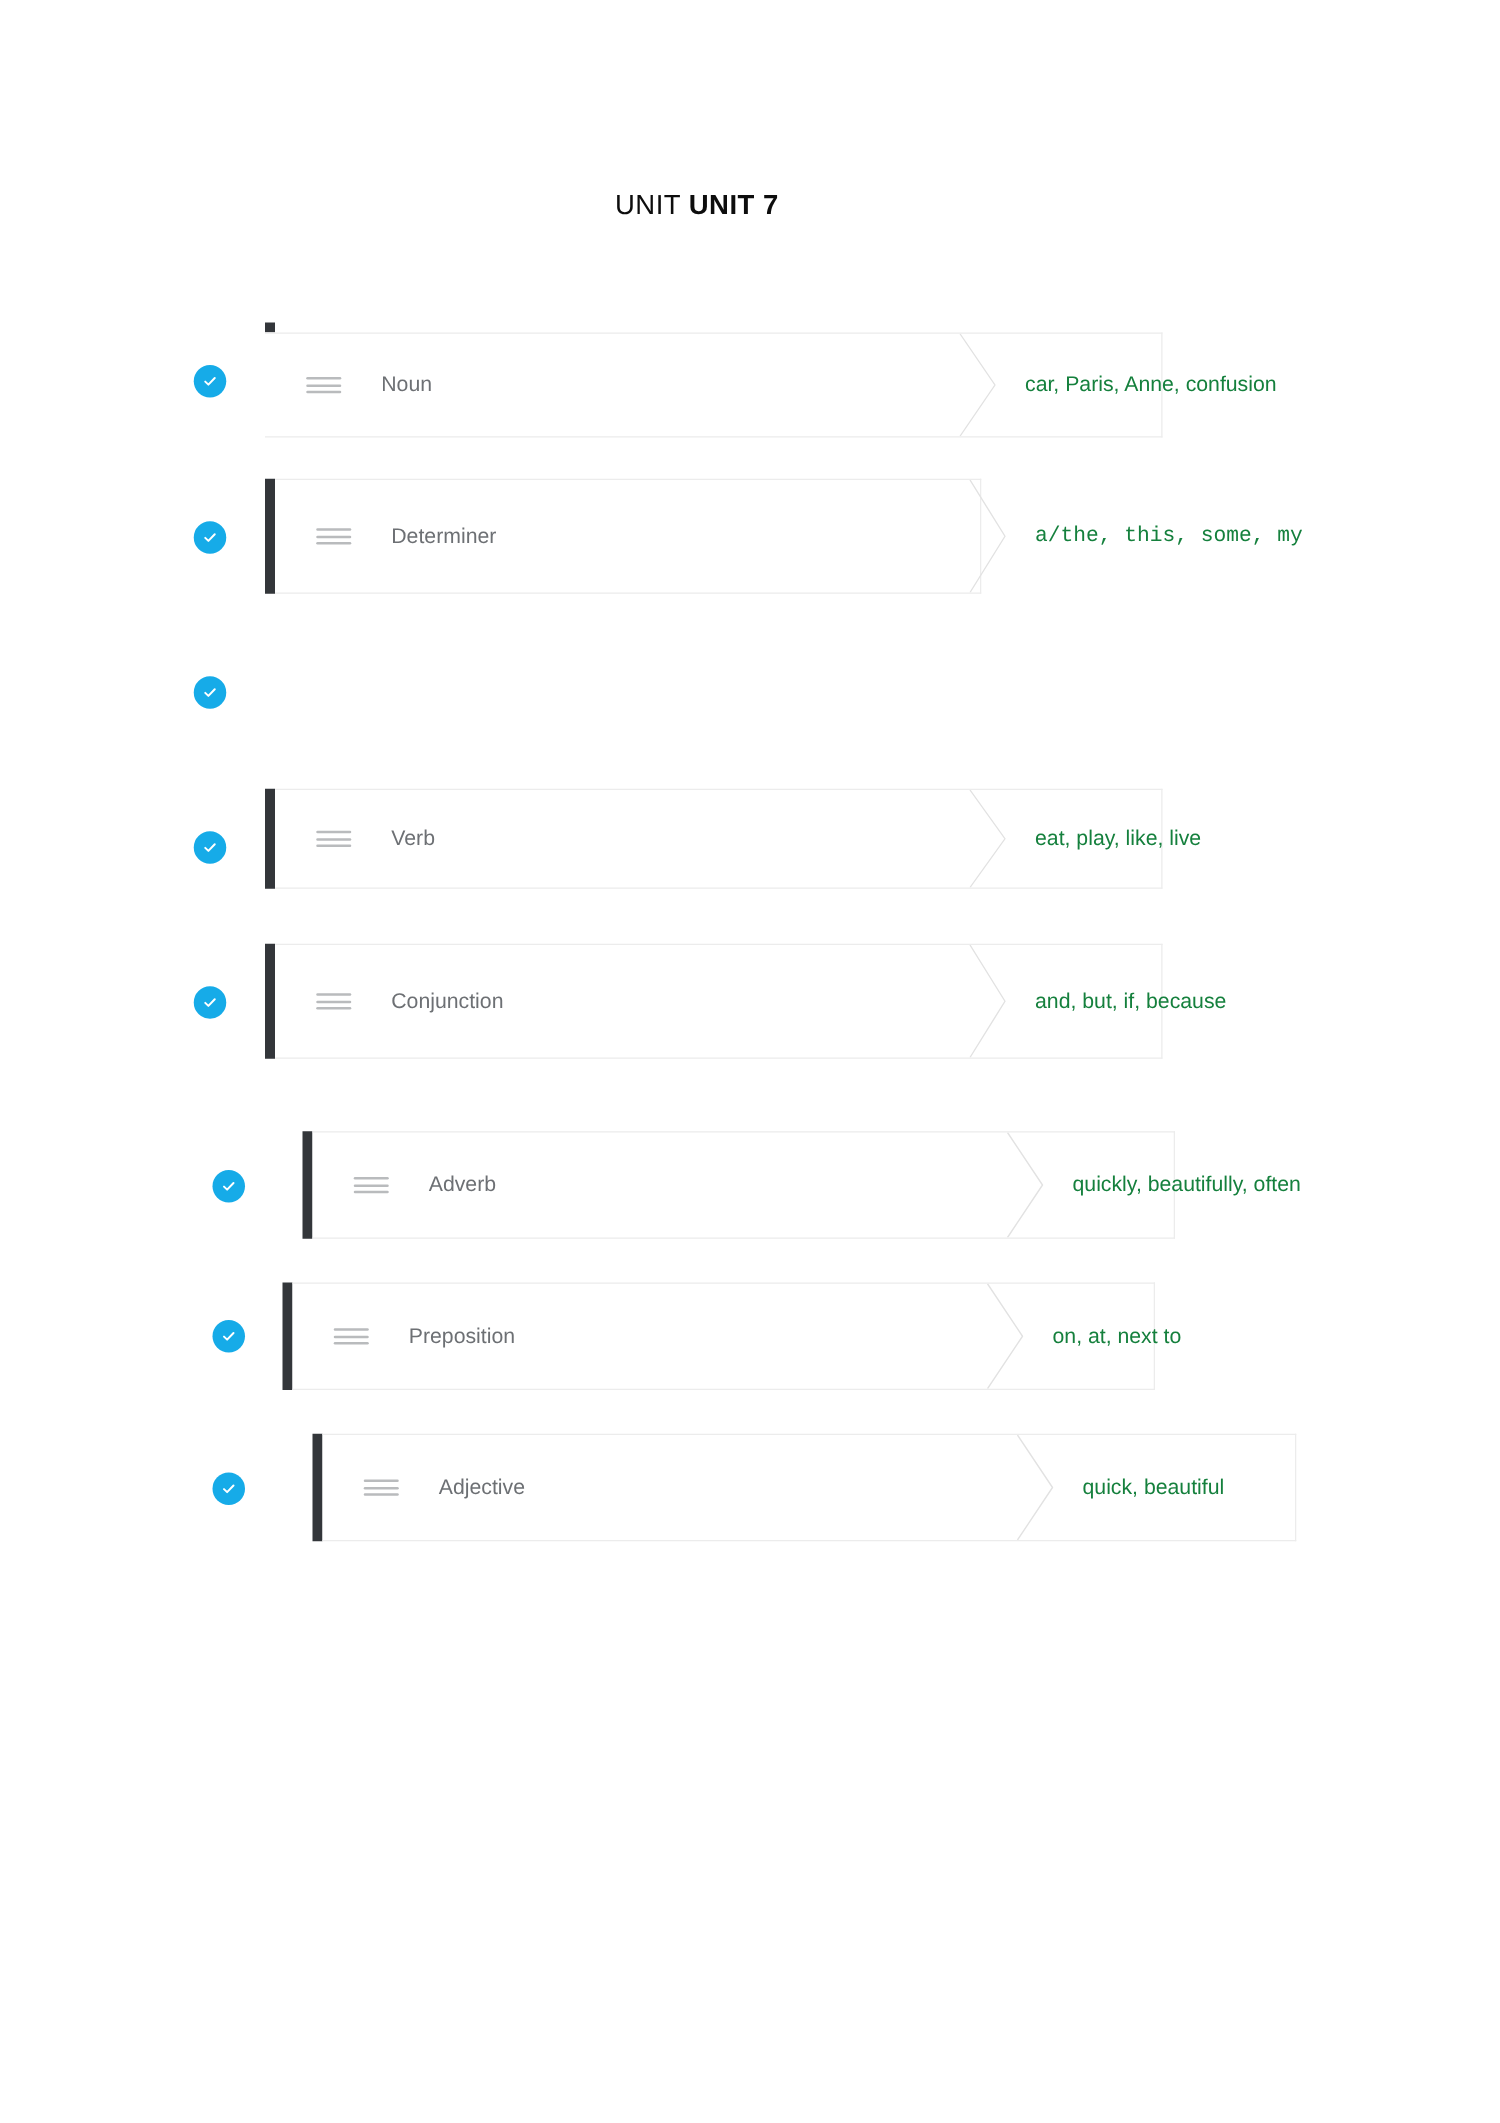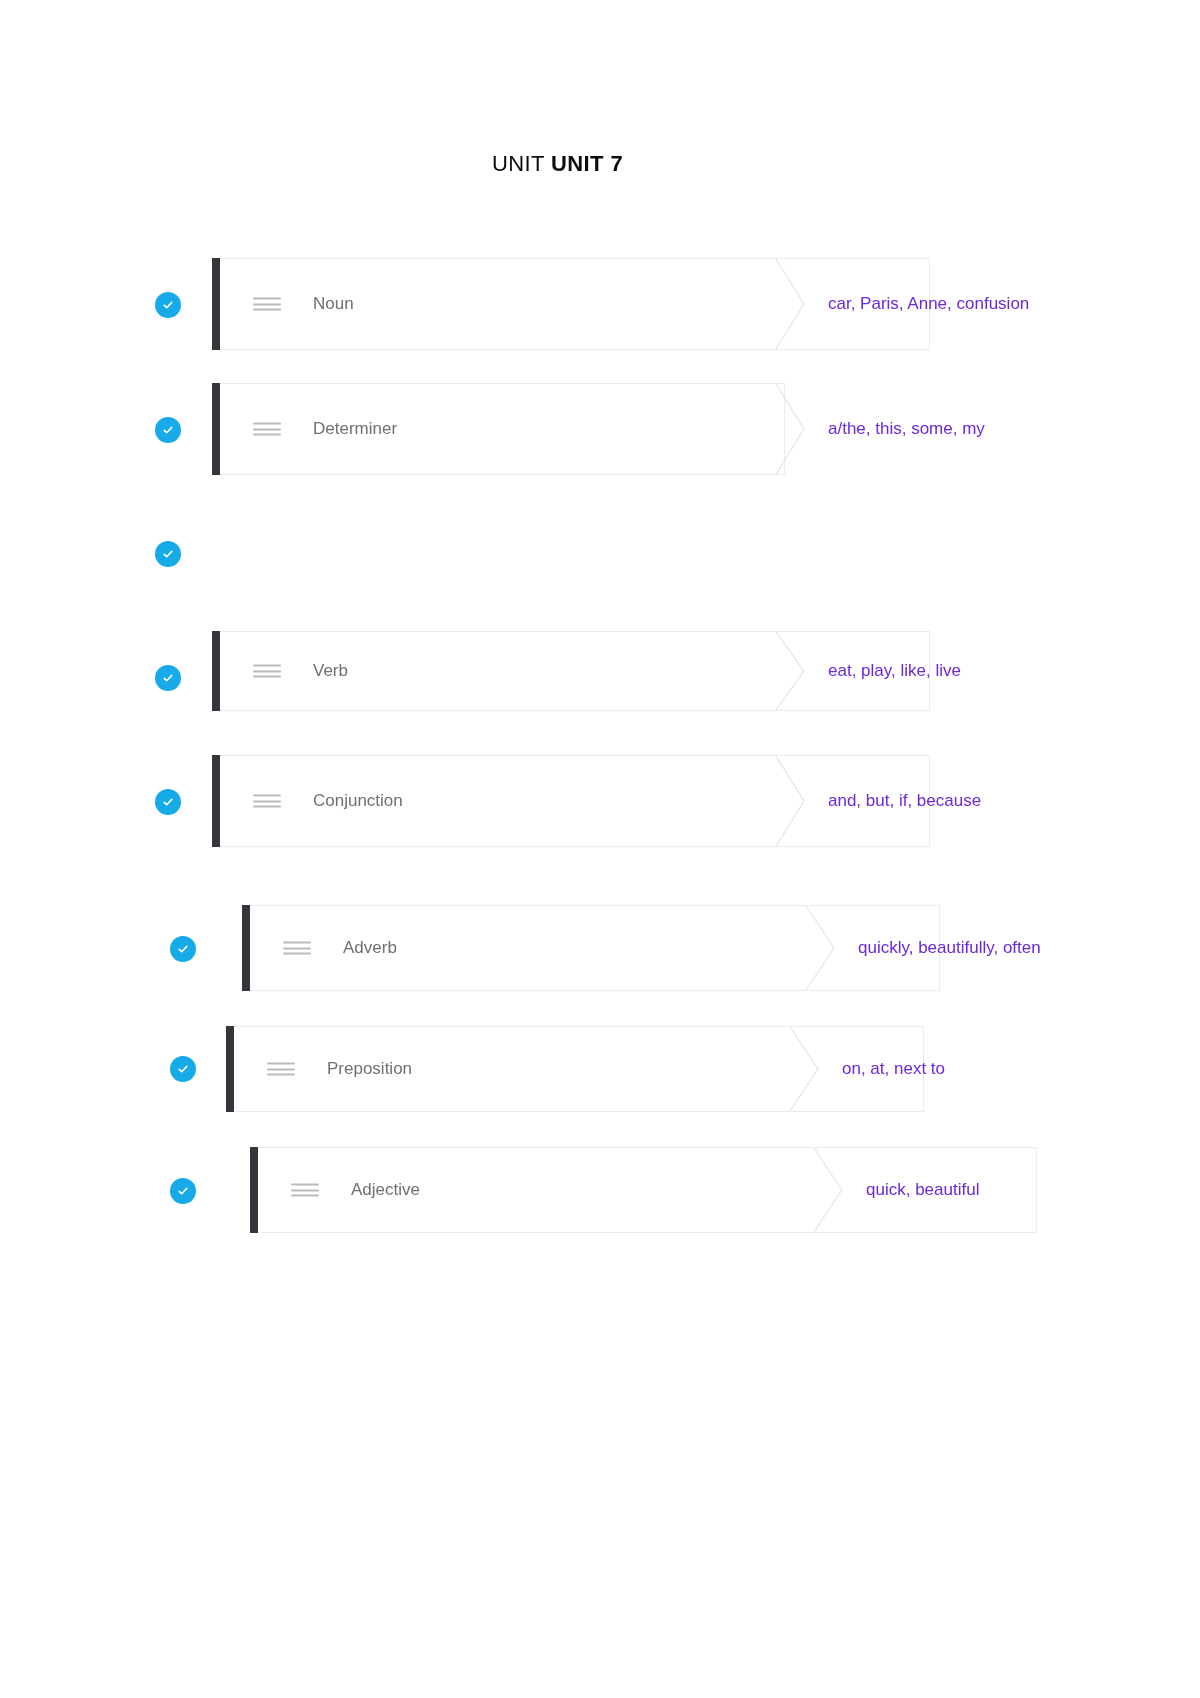--- a/index.html
+++ b/index.html
@@ -121,42 +121,42 @@
   }
   .chevron-sep svg {
     display: block;
     width: 100%;
     height: 100%;
   }
 
   .row-examples {
     position: absolute;
     font-size: 17px;
-    color: #6d28d9;
+    color: #15803d;
     white-space: nowrap;
   }
 </style>
 </head>
 <body>
 
 <div class="page">
 
   <h1 class="doc-title">
     <span class="t-light">UNIT </span><span class="t-bold">UNIT 7</span>
   </h1>
 
   <div class="rows" id="rows-container">
       <div class="check-badge" style="left: 155px; top: 292px;">
         <span>
           <svg width="14" height="14" viewBox="0 0 14 14" aria-hidden="true">
             <path d="M3.2 7.3 L5.7 9.7 L10.8 4.4" fill="none" stroke="#ffffff" stroke-width="1.6" stroke-linecap="round" stroke-linejoin="round"></path>
           </svg>
         </span>
       </div>
-      <div class="card" style="left: 212px; top: 258px; width: 718px; height: 92px;">
+      <div class="card" style="left: 212px; top: 258px; width: 718px; height: 92px; flex-direction: column;">
         <div class="card-bar"></div>
         <div class="card-body">
           <span class="drag-icon">
             <i></i>
             <i></i>
             <i></i>
           </span>
           <span class="row-label">Noun</span>
           <span class="chevron-sep" style="left: 554px;">
             <svg viewBox="0 0 34 90" preserveAspectRatio="none" aria-hidden="true">
@@ -180,21 +180,21 @@
             <i></i>
             <i></i>
             <i></i>
           </span>
           <span class="row-label">Determiner</span>
           <span class="chevron-sep" style="left: 554px;">
             <svg viewBox="0 0 34 90" preserveAspectRatio="none" aria-hidden="true">
               <path d="M2 0 L30 45 L2 90" fill="none" stroke="#e2e2e2" stroke-width="1.1" stroke-linejoin="round"></path>
             </svg>
           </span>
-          <span class="row-examples" style="left: 608px;">a/the, this, some, my</span>
+          <span class="row-examples" style="left: 608px; font-family: Liberation Mono, monospace;">a/the, this, some, my</span>
         </div>
       </div>
       <div class="check-badge" style="left: 155px; top: 541px;">
         <span>
           <svg width="14" height="14" viewBox="0 0 14 14" aria-hidden="true">
             <path d="M3.2 7.3 L5.7 9.7 L10.8 4.4" fill="none" stroke="#ffffff" stroke-width="1.6" stroke-linecap="round" stroke-linejoin="round"></path>
           </svg>
         </span>
       </div>
       <div class="check-badge" style="left: 155px; top: 665px;">

